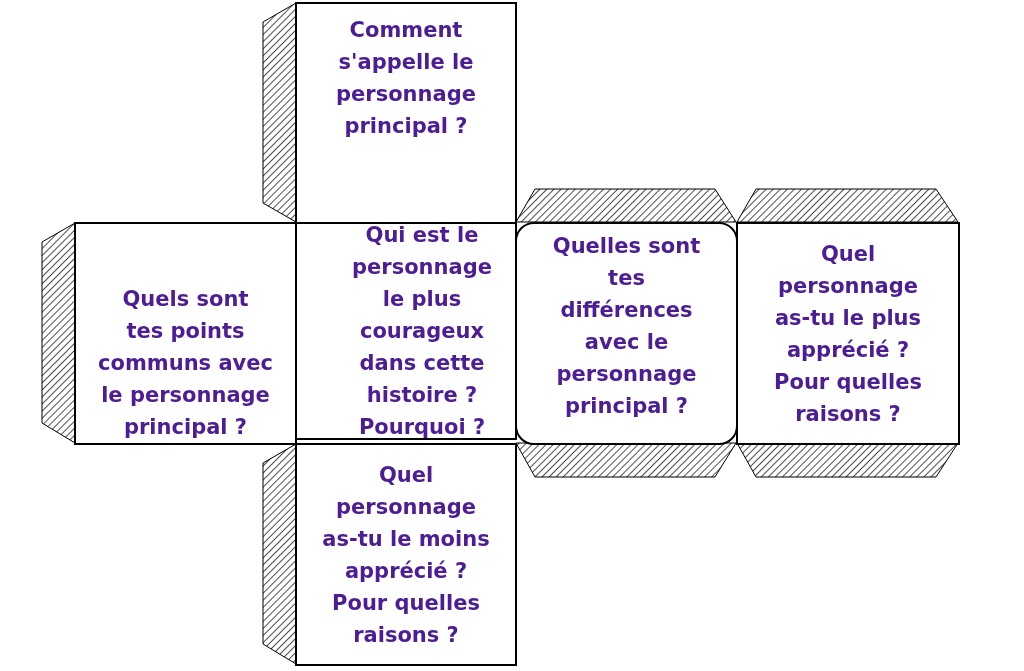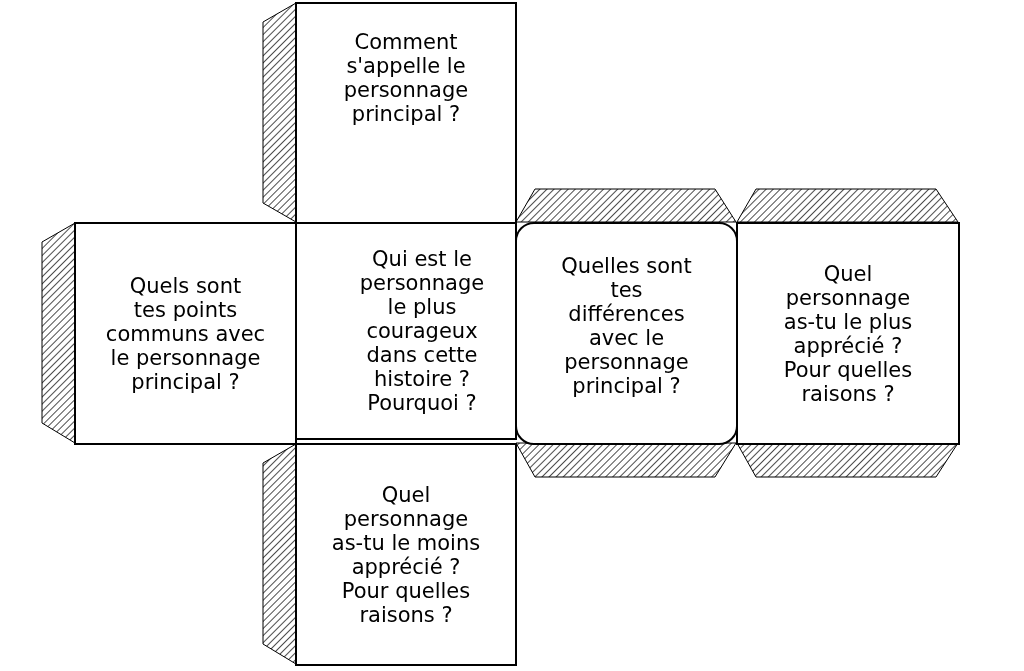--- a/index.html
+++ b/index.html
@@ -8,26 +8,27 @@
     .face {
       position: absolute;
       width: 220px; height: 220px;
       box-sizing: border-box;
       border: 2px solid #000;
       background: #fff;
       display: flex; align-items: center; justify-content: center;
       text-align: center;
     }
     .face-text {
-      color: #000000;
+      color: #4c1d95;
       font-family: "DejaVu Sans", sans-serif;
       font-size: 21px;
-      line-height: 24px;
+      line-height: 32px;
       white-space: pre-line;
       padding: 0 6px;
+      font-weight: bold;
     }
   </style>
 </head>
 <body>
 
 <svg id="flaps" width="1024" height="671">
   <defs>
     <pattern id="hatch" patternUnits="userSpaceOnUse" width="5" height="5" patternTransform="rotate(45)">
       <line x1="0" y1="0" x2="0" y2="5" stroke="#000" stroke-width="1.4"></line>
     </pattern>
@@ -46,21 +47,21 @@
   <polygon points="737,443 756,477 936,477 958,443" fill="url(#hatch)" stroke="#000" stroke-width="1"></polygon>
 </svg>
 
 <div class="face" style="left:295px; top:2px; width:222px; height:222px;">
   <span class="face-text" style="margin-top:-70px;">Comment
 s'appelle le
 personnage
 principal ?</span>
 </div>
 
-<div class="face" style="left:74px; top:222px; width:223px; height:223px;">
+<div class="face" style="left:74px; top:222px; width:223px; height:223px;align-items:flex-end;">
   <span class="face-text">Quels sont
 tes points
 communs avec
 le personnage
 principal ?</span>
 </div>
 
 <div class="face" style="left:295px; top:222px; width:222px; height:218px;padding-left:32px;">
   <span class="face-text">Qui est le
 personnage

